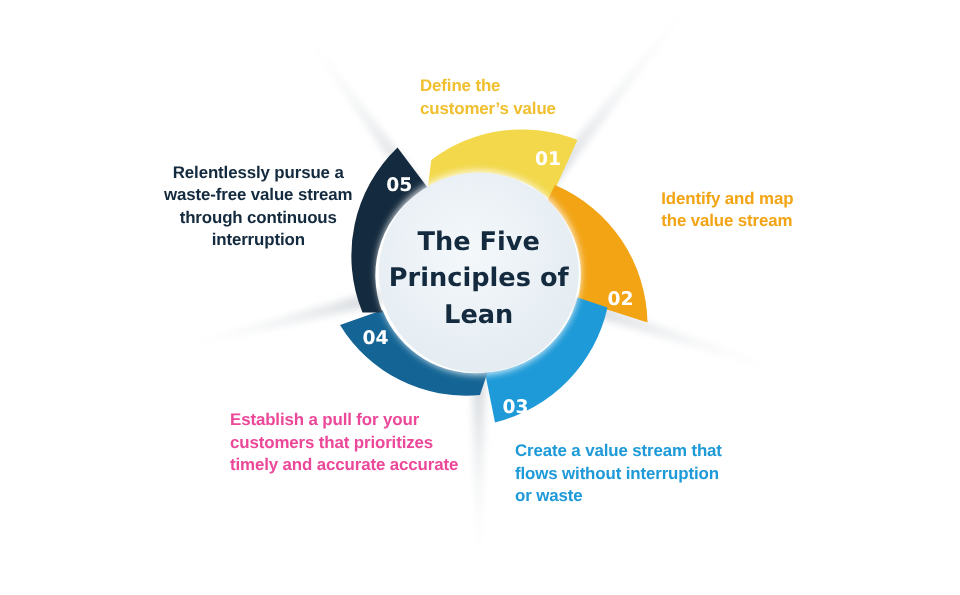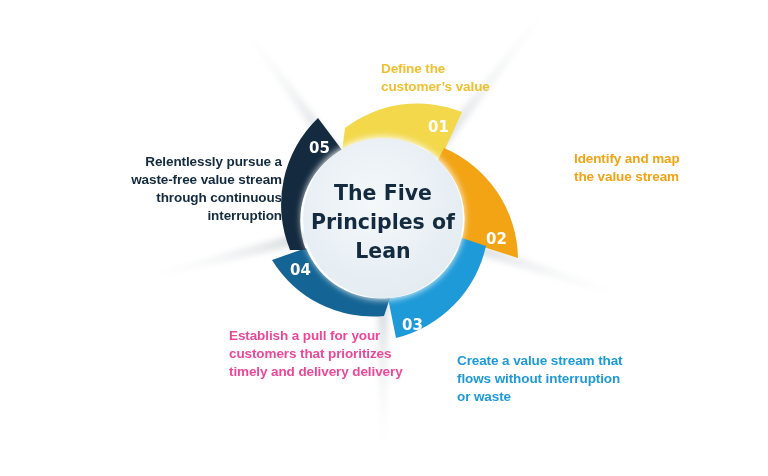--- a/index.html
+++ b/index.html
@@ -21,21 +21,21 @@
       width: 768px;
       height: 476px;
     }
     .label {
       position: absolute;
       font-weight: bold;
       font-size: 13.5px;
       line-height: 18px;
       letter-spacing: -0.1px;
     }
-    .label span { display: block; white-space: nowrap; margin-left: 45px; }
+    .label span { display: block; white-space: nowrap; }
     .num {
       font-family: "DejaVu Sans", sans-serif;
       font-weight: bold;
       font-size: 15px;
       fill: #ffffff;
     }
     .center-title {
       font-family: "DejaVu Sans", sans-serif;
       font-weight: bold;
       font-size: 20.5px;
@@ -116,22 +116,22 @@
 
   <div class="label" style="left:412px; top:352px; color:#1e9ad8;">
     <span>Create a value stream that</span>
     <span>flows without interruption</span>
     <span>or waste</span>
   </div>
 
   <div class="label" style="left:184px; top:327px; color:#ec4899;">
     <span>Establish a pull for your</span>
     <span>customers that prioritizes</span>
-    <span>timely and delivery delivery</span>
+    <span>timely and accurate accurate</span>
   </div>
 
-  <div class="label" style="right:486px; top:153px; color:#142a3e; text-align:right;">
+  <div class="label" style="right:486px; top:129px; color:#142a3e; text-align:center;">
     <span>Relentlessly pursue a</span>
     <span>waste-free value stream</span>
     <span>through continuous</span>
     <span>interruption</span>
   </div>
 </div>
 
 </body></html>

